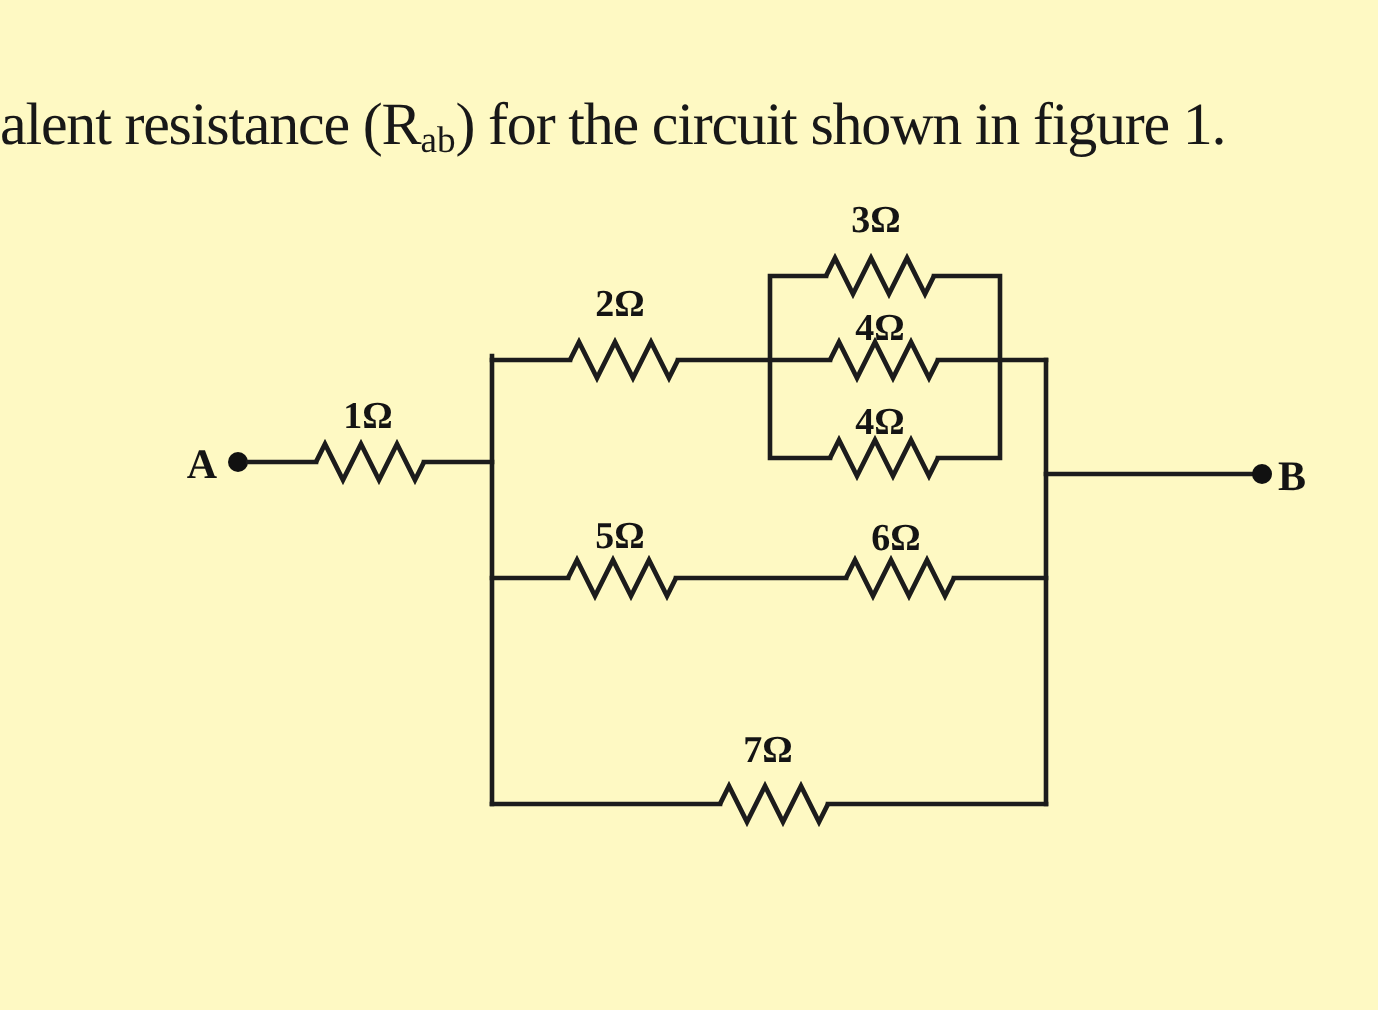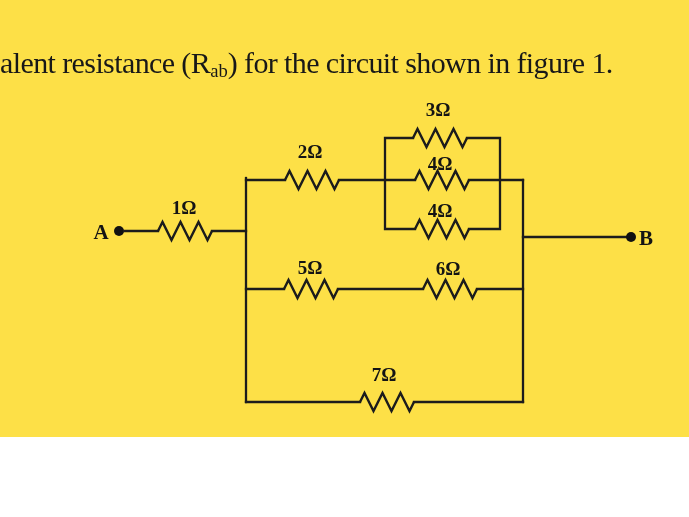--- a/index.html
+++ b/index.html
@@ -3,22 +3,22 @@
 <meta charset="utf-8">
 <style>
   html, body {
     margin: 0;
     padding: 0;
     background: #ffffff;
   }
   #screen {
     position: relative;
     width: 689px;
-    height: 437px;
-    background: #fde047;
+    height: 505px;
+    background: #fef9c3;
     overflow: hidden;
     font-family: "Liberation Serif", serif;
     text-align: center;
   }
   .problem-text {
     position: absolute;
     top: 46px;
     left: 0px;
     white-space: nowrap;
     font-size: 30px;

